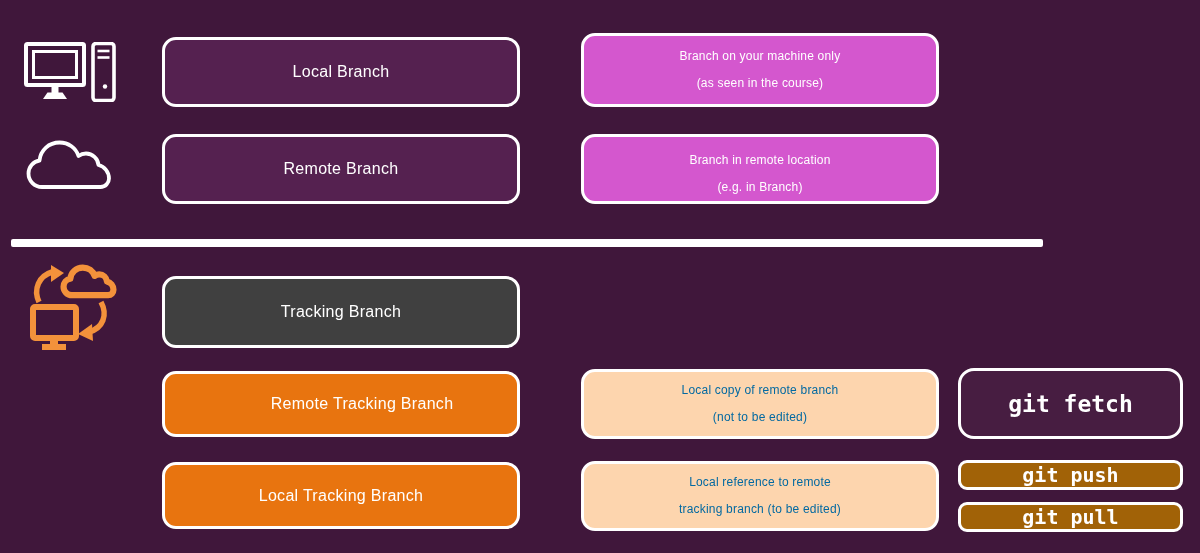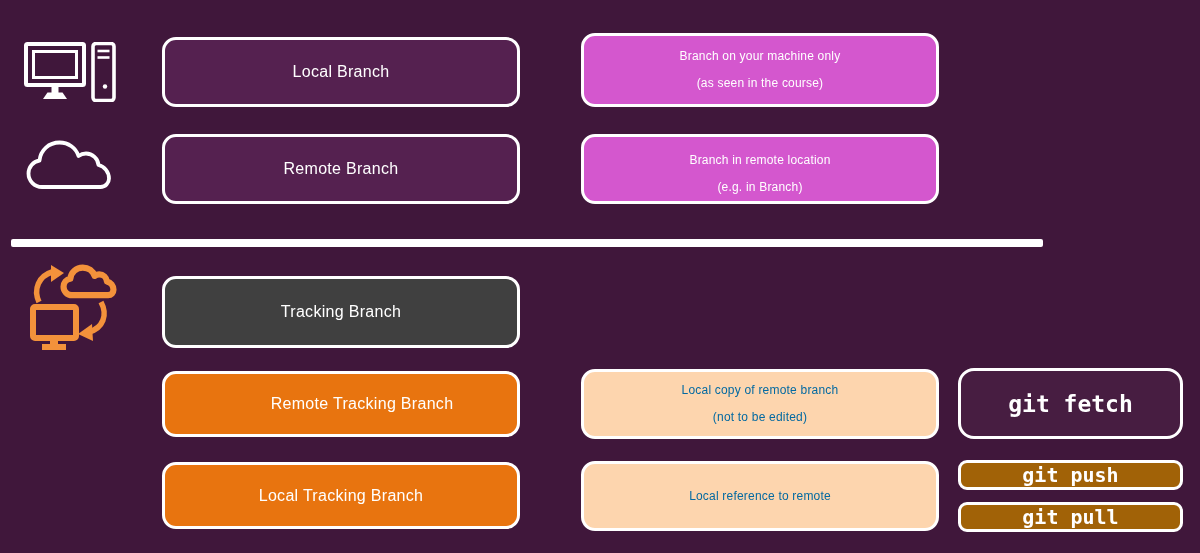--- a/index.html
+++ b/index.html
@@ -94,20 +94,21 @@
   </div>
   <div class="box cmdbox" style="left:958px;top:368px;width:225px;height:71px;">
     <div class="mono cmd-lg">git fetch</div>
   </div>
 
   <div class="box dorange" style="left:162px;top:462px;width:358px;height:67px;">
     <div class="label-text">Local Tracking Branch</div>
   </div>
   <div class="box peach" style="left:581px;top:461px;width:358px;height:70px;">
     <div class="desc-line">Local reference to remote</div>
+    <div class="desc-line">tracking branch (to be edited)</div>
   </div>
   <div class="box cmdbox-sm" style="left:958px;top:460px;width:225px;height:30px;">
     <div class="mono cmd-sm">git push</div>
   </div>
   <div class="box cmdbox-sm" style="left:958px;top:502px;width:225px;height:30px;">
     <div class="mono cmd-sm">git pull</div>
   </div>
 
 </div>
 

